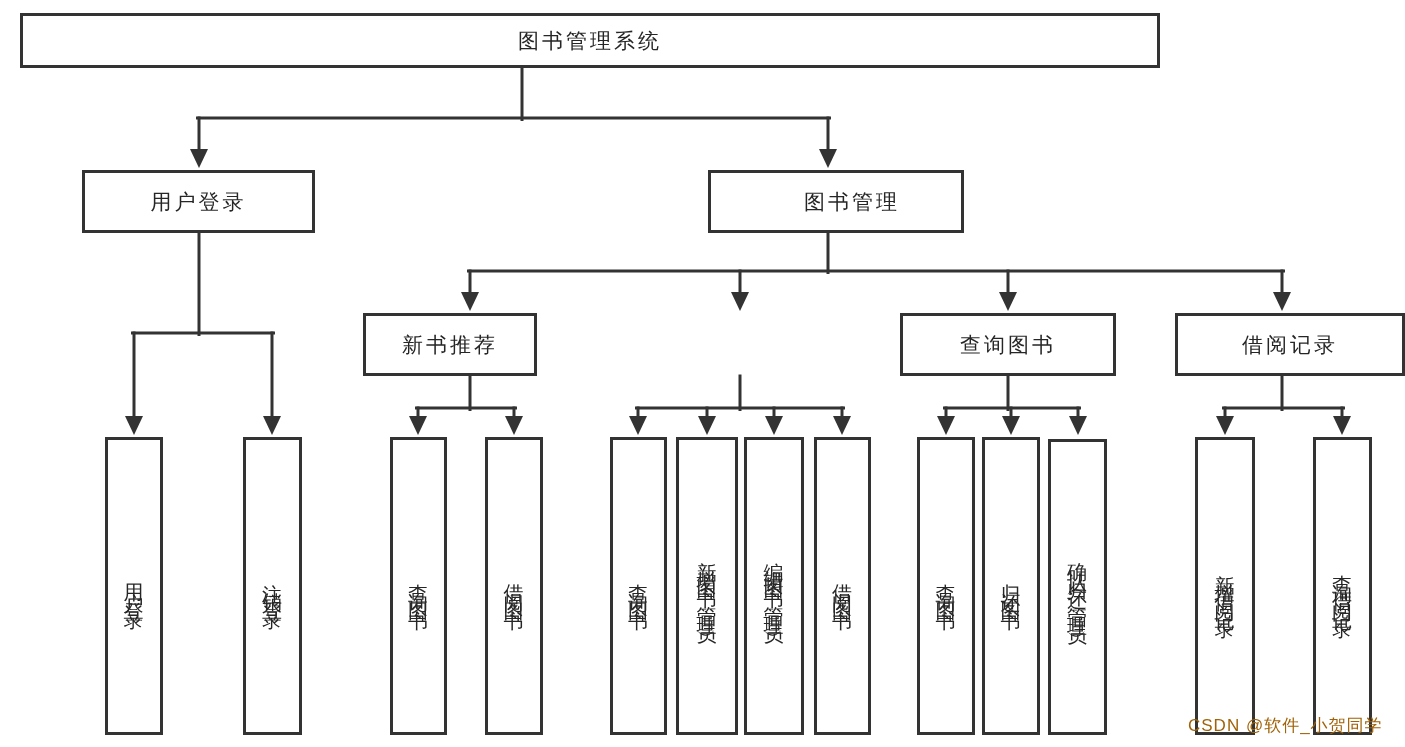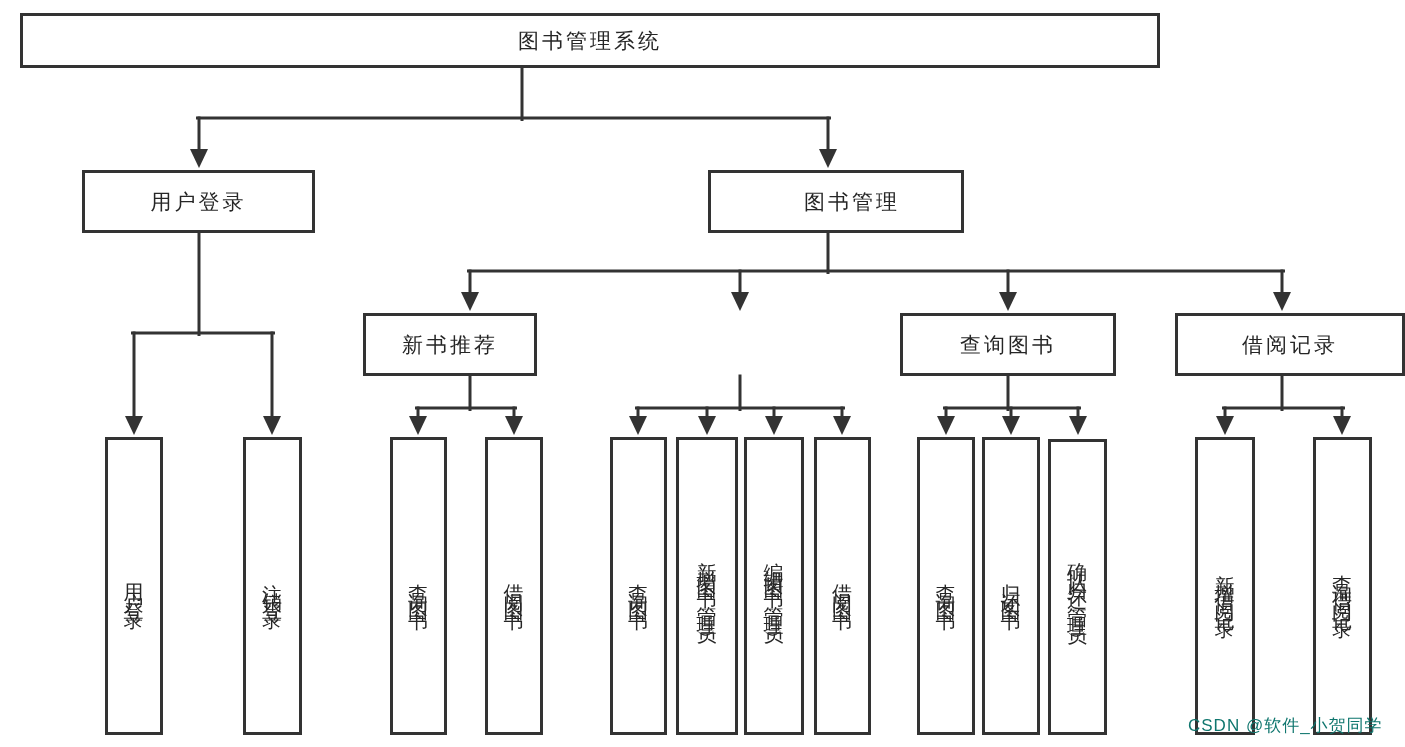--- a/index.html
+++ b/index.html
@@ -16,21 +16,21 @@
   }
   .box .lbl{
     font-size:21px;color:#262626;letter-spacing:3px;white-space:nowrap;
     line-height:1.2;
   }
   .box.v .lbl{
     writing-mode:vertical-rl;text-orientation:mixed;
     letter-spacing:9px;white-space:normal;line-height:1;font-size:20px;
   }
   .watermark{
-    position:absolute;left:1188px;top:714px;font-size:17px;color:#0f766e;
+    position:absolute;left:1188px;top:714px;font-size:17px;color:#a16207;
     letter-spacing:1px;white-space:nowrap;
   }
 </style>
 </head>
 <body>
 
 <div class="canvas">
 
   <svg class="connectors" width="1405" height="747" viewBox="0 0 1405 747">
 

